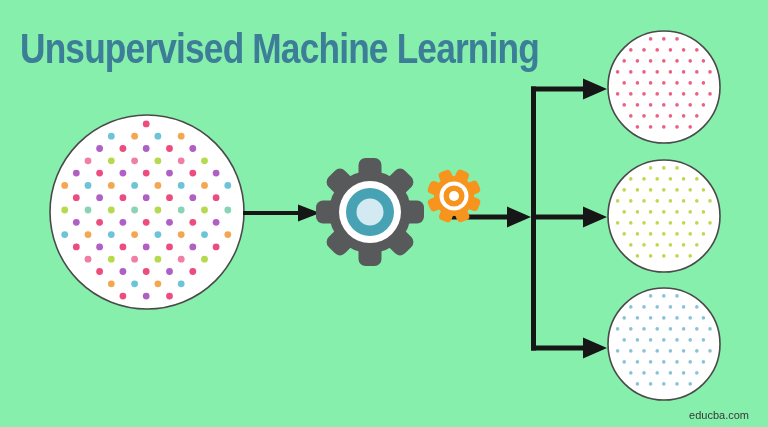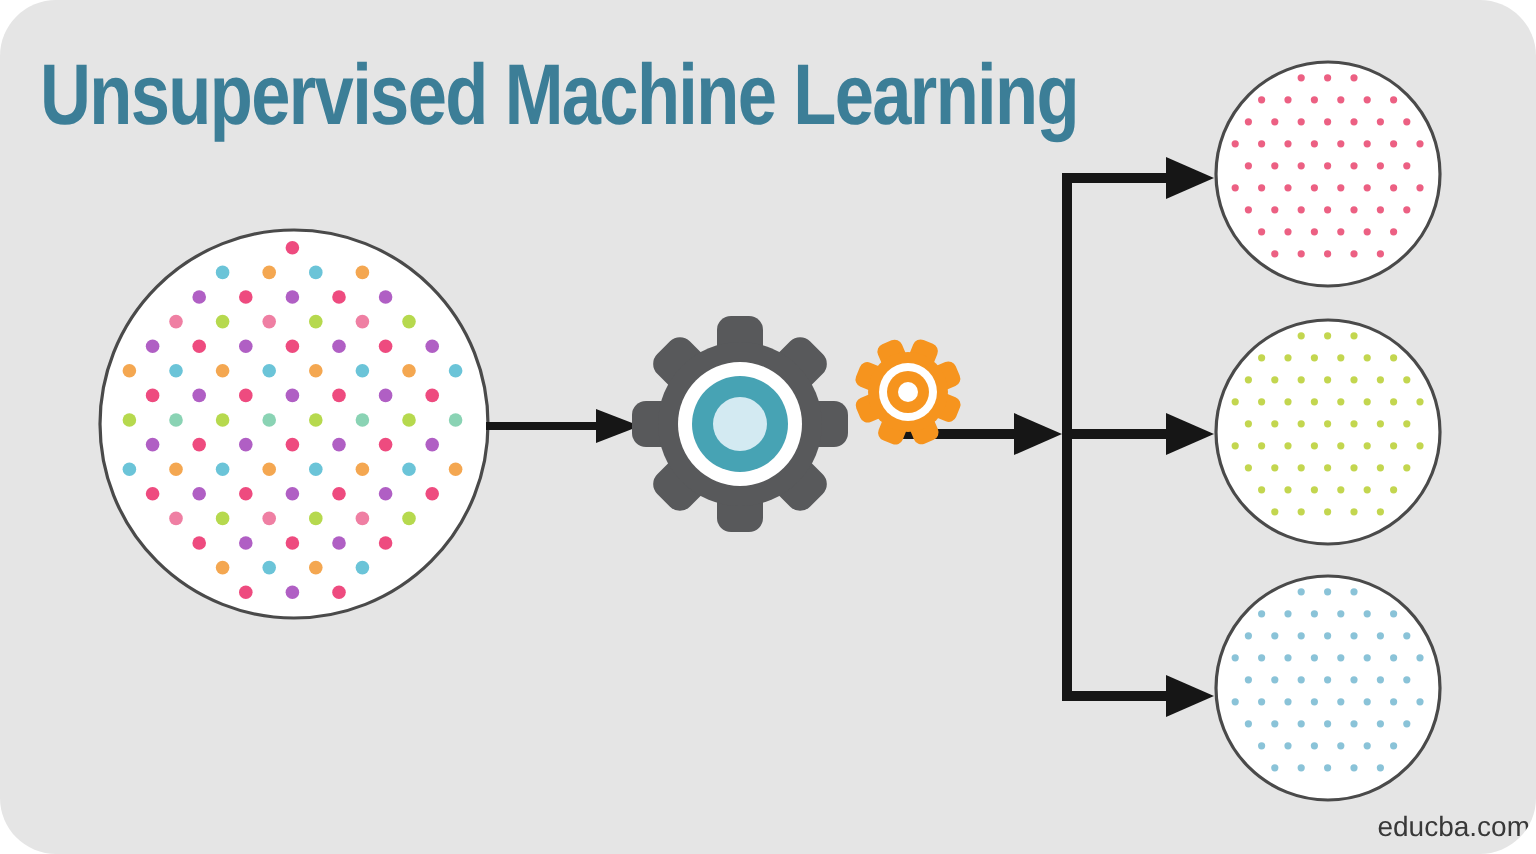--- a/index.html
+++ b/index.html
@@ -17,31 +17,31 @@
     font-size:43px;
     font-weight:700;
     letter-spacing:-1px;
     white-space:nowrap;
     transform:scaleX(.82);
     transform-origin:left top;
     color:#3c7e97;
   }
   .watermark{
     position:absolute;
-    right:3px;bottom:6px;
-    font-size:14px;
+    right:19px;bottom:6px;
+    font-size:11px;
     color:#383838;
   }
   svg{position:absolute;left:0;top:0;}
   .bubble{fill:#ffffff;stroke:#4a4a4a;stroke-width:1.6px;}
 </style>
 </head>
 <body>
 
-<div class="stage" style="background: #e5e5e5; border-radius: 28px;">
+<div class="stage" style="background: #86efac;">
 
   <h1 class="title" style="color: rgb(60, 126, 151);">Unsupervised Machine Learning</h1>
 
   <svg width="768" height="427" viewBox="0 0 768 427">
 
     <g>
       <circle class="bubble" cx="147" cy="212" r="97"></circle>
       <g id="dots-input">
           <circle cx="146.2" cy="123.9" r="3.4" fill="#ee4b7f"></circle>
           <circle cx="111.3" cy="136.2" r="3.4" fill="#6bc4d8"></circle>

